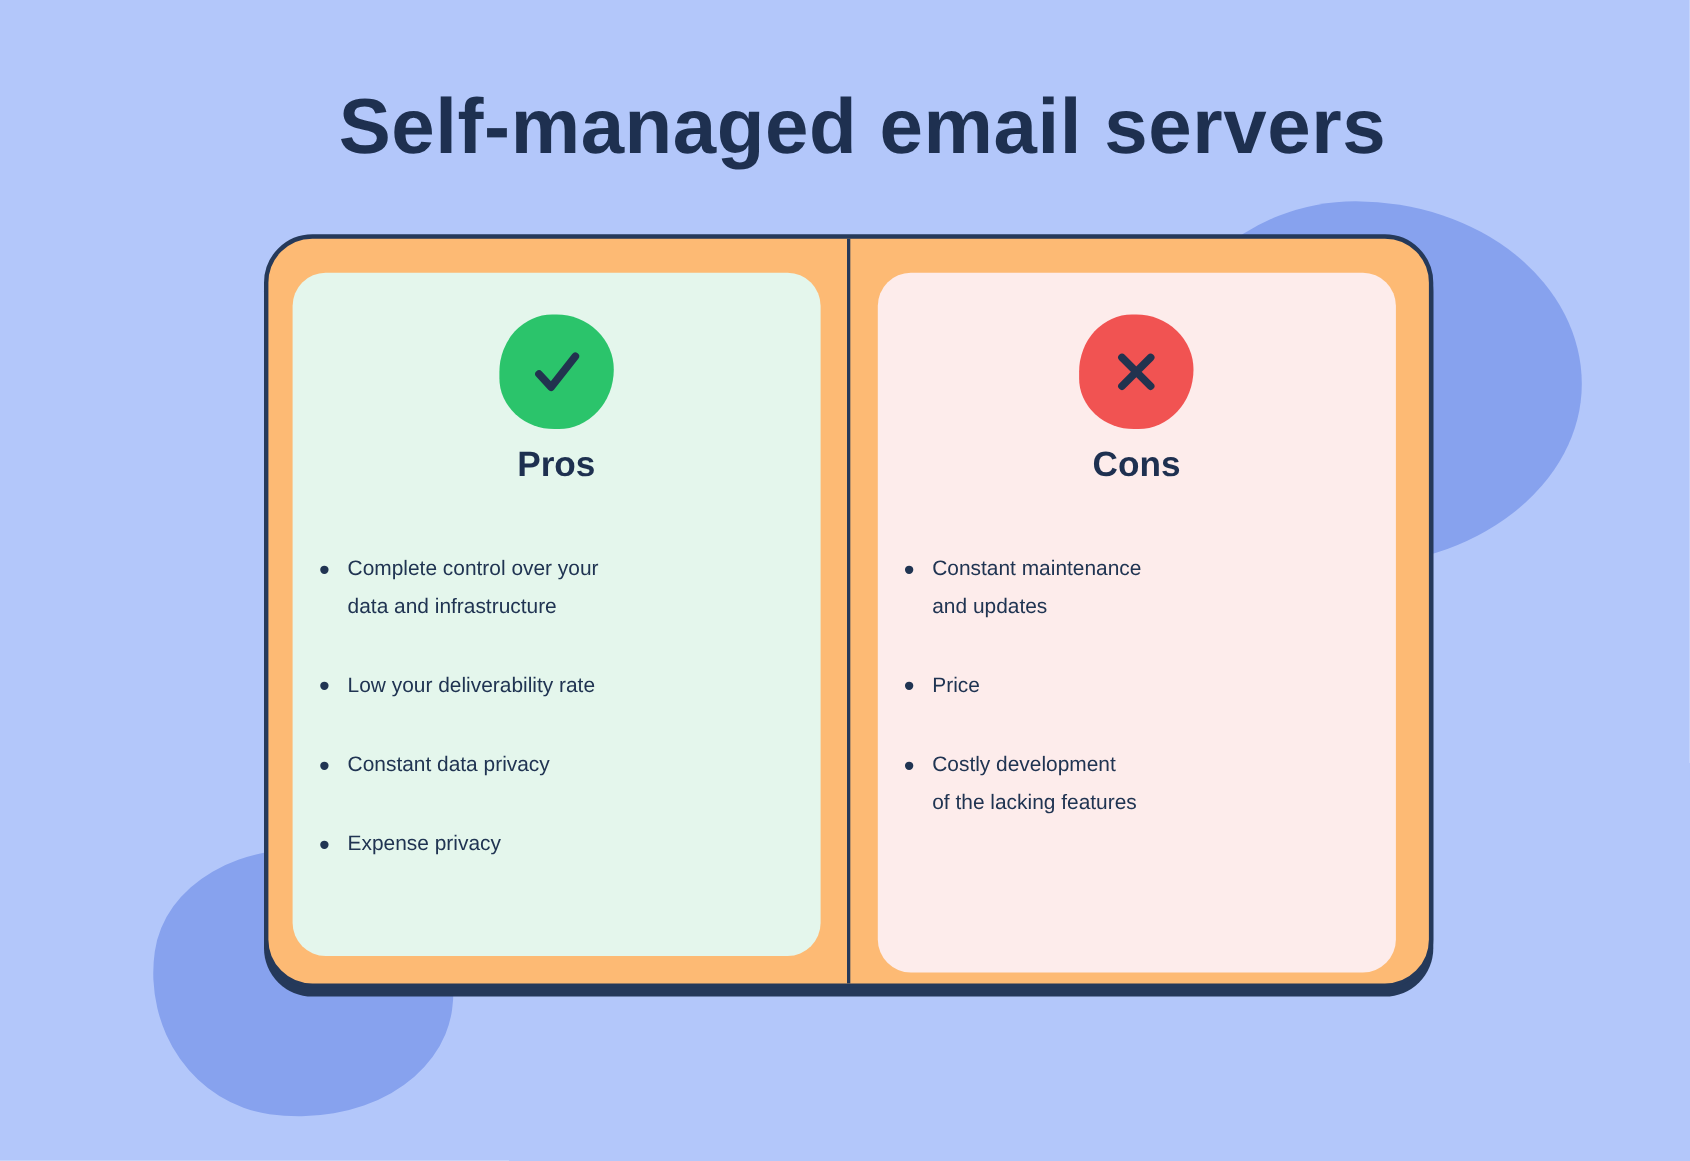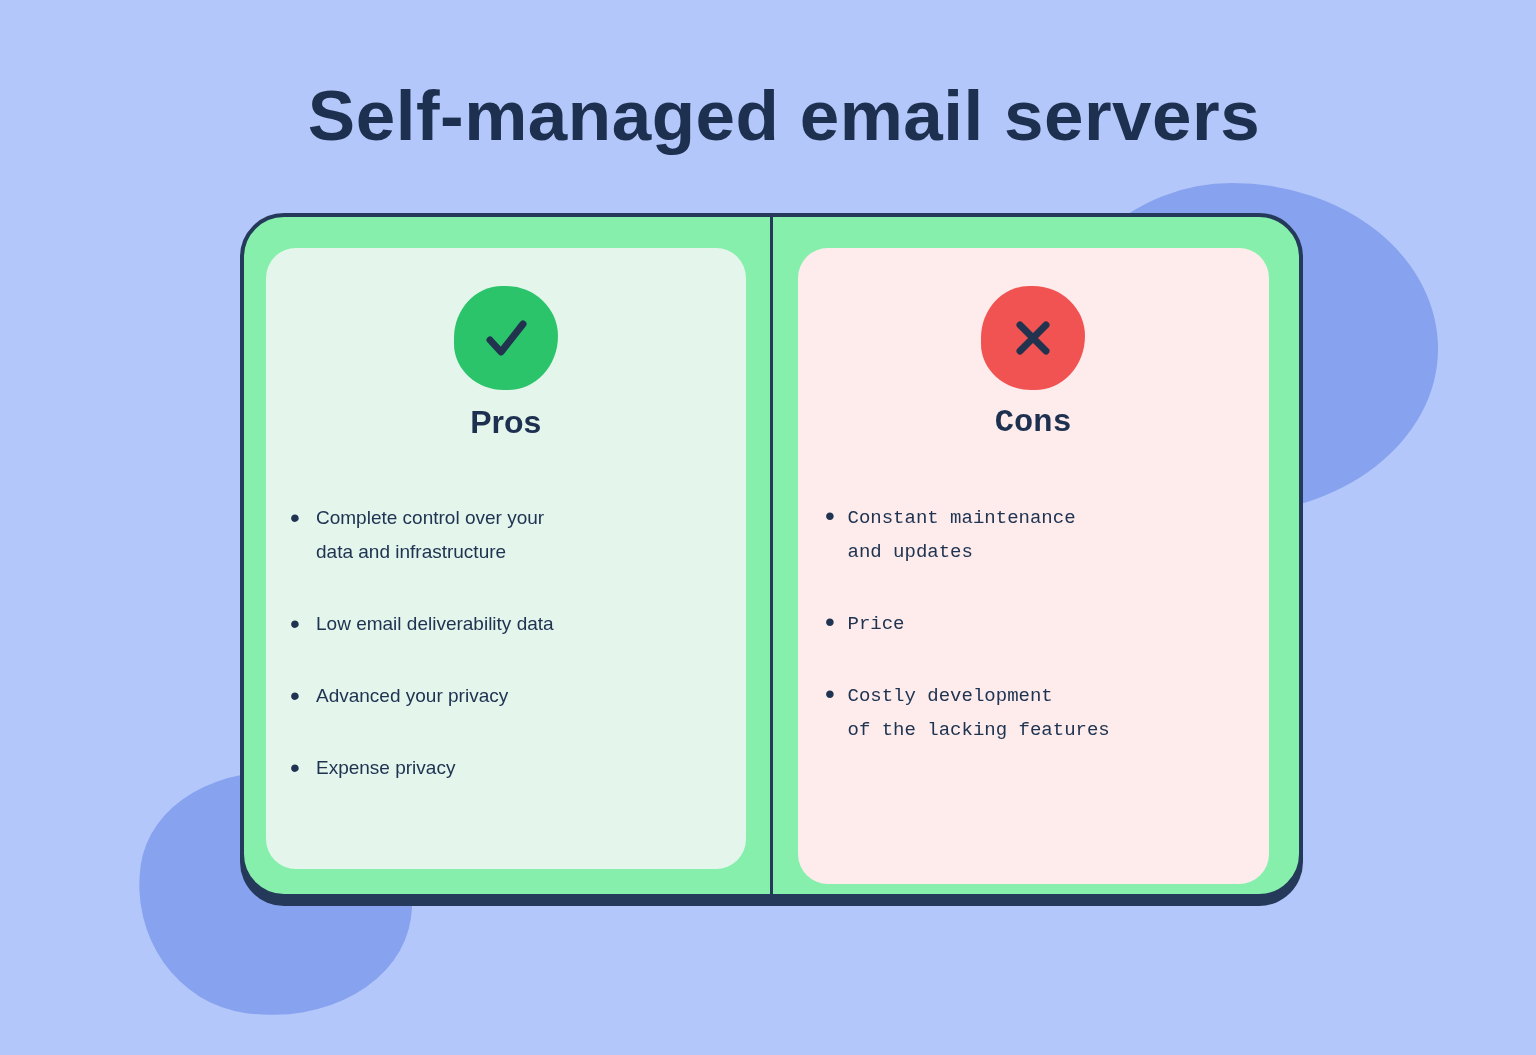--- a/index.html
+++ b/index.html
@@ -51,21 +51,21 @@
     z-index: 2;
     padding-left: 16px;
   }
 
   .comparison-card {
     position: absolute;
     left: 240px;
     top: 213px;
     width: 1055px;
     height: 677px;
-    background: #86efac;
+    background: #fdba74;
     border: 4px solid #25395a;
     border-radius: 44px;
     box-shadow: 0 8px 0 0 #25395a;
     z-index: 1;
     display: flex;
   }
   .card-divider {
     position: absolute;
     left: calc(50% - 1.5px);
     top: 0;
@@ -73,21 +73,20 @@
     width: 3px;
     background: #25395a;
   }
   .card-half {
     width: 50%;
     box-sizing: border-box;
     padding: 31px 26px 25px 22px;
   }
   .card-half.right {
     padding: 31px 30px 10px 26px;
-    font-family: Liberation Mono, monospace;
   }
   .panel {
     height: 100%;
     box-sizing: border-box;
     border-radius: 30px;
     padding: 38px 20px 20px 20px;
   }
   .panel.pros { background: #e4f6ec; }
   .panel.cons { background: #fdeceb; }
 
@@ -154,24 +153,24 @@
             </svg>
           </span>
         </div>
         <h2 class="panel-heading">Pros</h2>
         <ul class="panel-list">
           <li>
               <span class="item-text">Complete control over your
 data and infrastructure</span>
             </li>
           <li>
-              <span class="item-text">Low email deliverability data</span>
-            </li>
-          <li>
-              <span class="item-text">Advanced your privacy</span>
+              <span class="item-text">Low your deliverability rate</span>
+            </li>
+          <li>
+              <span class="item-text">Constant data privacy</span>
             </li>
           <li>
               <span class="item-text">Expense privacy</span>
             </li>
         </ul>
       </div>
     </div>
 
     <div class="card-half right">
       <div class="panel cons">

